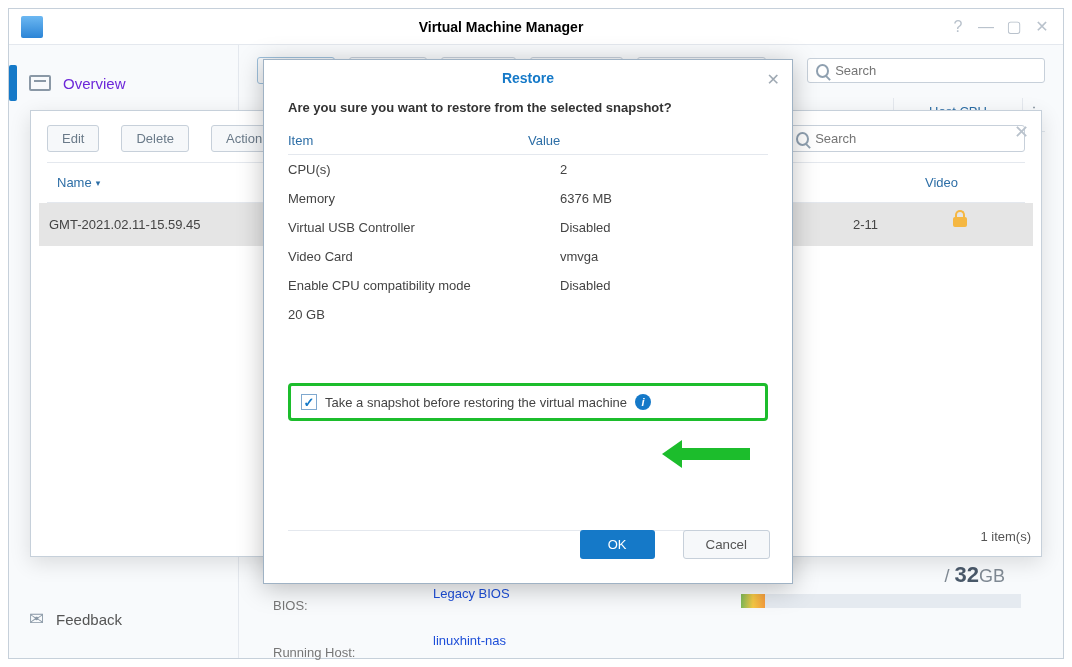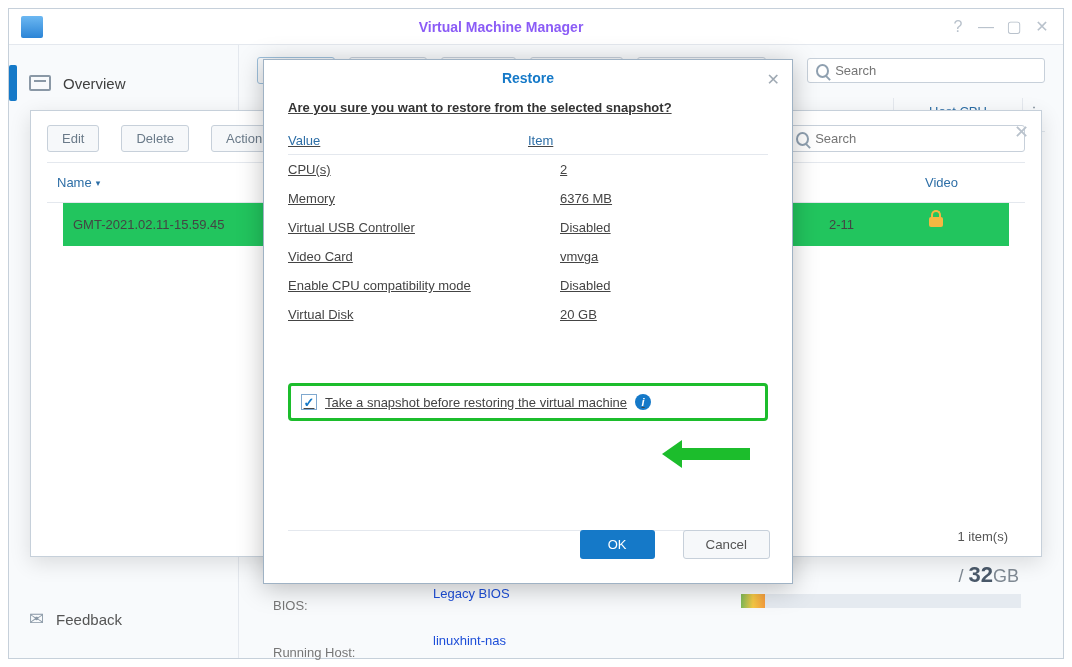--- a/index.html
+++ b/index.html
@@ -1,28 +1,28 @@
 <!DOCTYPE html>
 <html><head>
 <meta charset="utf-8">
 <style>
   * { box-sizing: border-box; margin: 0; padding: 0; font-family: -apple-system, BlinkMacSystemFont, "Segoe UI", Arial, sans-serif; }
   body { width: 1072px; height: 667px; background: #fff; position: relative; overflow: hidden; font-size: 13px; color: #444; }
 
   .window { position: absolute; inset: 8px; border: 1px solid #c6d0da; background: #f8fafc; }
   .titlebar { height: 36px; display: flex; align-items: center; padding: 0 12px; background: #fff; border-bottom: 1px solid #e4e8ee; }
   .titlebar .app-icon { width: 22px; height: 22px; background: linear-gradient(#6cb8f2,#2b84d6); border-radius: 2px; margin-right: 10px; }
-  .titlebar .title { flex: 1; text-align: center; color: #8b5cf6; font-weight: 600; font-size: 14px; }
+  .titlebar .title { flex: 1; text-align: center; color: #000000; font-weight: 600; font-size: 14px; }
   .titlebar .sysbtns { display: flex; gap: 10px; }
   .titlebar .sysbtn { width: 18px; height: 16px; color: #b9c2cc; font-size: 16px; display:flex; align-items:center; justify-content:center; }
 
   .main { display: flex; height: calc(100% - 36px); }
   .sidebar { width: 230px; border-right: 1px solid #e4e8ee; display: flex; flex-direction: column; padding: 20px 16px; }
   .side-item { display: flex; align-items: center; gap: 12px; padding: 8px 4px; color: #555; font-size: 15px; }
-  .side-item.active { color: #404040; font-weight: 500; }
+  .side-item.active { color: #6d28d9; font-weight: 500; }
   .side-icon { width: 22px; height: 16px; border: 2px solid #8a98a6; border-radius: 2px; position: relative; }
   .side-icon::after { content:''; position:absolute; top:3px; left:3px; right:3px; height:2px; background:#8a98a6; }
   .side-bar { width: 8px; height: 36px; background: #1579c8; margin-left: -16px; margin-right: 8px; border-radius: 2px; }
   .feedback { margin-top: auto; display: flex; align-items: center; gap: 12px; padding: 8px 4px; color: #555; font-size: 15px; }
 
   .content { flex:1; display:flex; flex-direction:column; }
   .toolbar { display:flex; align-items:center; gap:14px; padding: 12px 18px 8px 18px; }
   .tbtn { padding: 5px 14px; border: 1px solid #c7d0da; background:#f6f8fa; color:#6a7a89; border-radius:3px; display:flex; align-items:center; gap:4px; }
   .tbtn.primary { color:#1579c8; border-color:#9ec0dc; }
   .caret { font-size: 9px; }
@@ -36,51 +36,51 @@
   .col-menu { width:22px; text-align:center; color:#6a7a89; padding-top:6px; }
 
   .sub-window { position:absolute; top:110px; left:30px; right:30px; bottom:110px; background:#fff; border:1px solid #c6d0da; box-shadow: 0 6px 20px rgba(0,0,0,.12); }
   .sub-close { position:absolute; top:10px; right:12px; color:#b9c2cc; font-size:18px; }
   .sub-toolbar { display:flex; gap:22px; padding: 14px 16px 10px; }
   .sub-search { margin-left:auto; }
   .sub-header { display:flex; padding: 6px 0; margin:0 16px; border-top:1px solid #e4e8ee; border-bottom:1px solid #e4e8ee; }
   .sub-col { padding:6px 10px; color:#2d6ea6; }
   .sub-col.name { flex:1; display:flex; align-items:center; gap:4px; }
   .sub-col.lock { width:110px; }
-  .sub-row { display:flex; padding: 8px 0; margin:0 32px; background:#22c55e; }
+  .sub-row { display:flex; padding: 8px 0; margin:0 8px; background:#e5e5e5; }
   .sub-cell { padding:6px 10px; }
-  .sub-footer { position:absolute; bottom:12px; right:33px; color:#555; }
+  .sub-footer { position:absolute; bottom:12px; right:10px; color:#555; }
   .lock-icon { width:14px; height:10px; background:#f5b742; border-radius:2px; position:relative; margin-left:20px; }
   .lock-icon::before { content:''; position:absolute; top:-7px; left:2px; width:6px; height:6px; border:2px solid #f5b742; border-radius:6px 6px 0 0; border-bottom:none; }
 
   .dialog { position:absolute; top:59px; left:263px; width:530px; height:525px; background:#fff; border:1px solid #9fb2c4; box-shadow:0 4px 24px rgba(0,0,0,.25); z-index:20; }
   .dialog-title { text-align:center; padding:10px; color:#1579c8; font-weight:600; font-size:14px; }
   .dialog-close { position:absolute; top:10px; right:12px; color:#9fa9b3; font-size:16px; }
-  .dialog-body { padding: 4px 24px 0; text-decoration: underline; }
+  .dialog-body { padding: 4px 24px 0; }
   .dialog-q { font-weight:600; color:#333; margin-bottom:12px; }
   .dialog-table-head { display:flex; border-bottom:1px solid #e4e8ee; padding:6px 0; }
   .dialog-table-head .th { color:#2d6ea6; }
   .dialog-tr { display:flex; padding:7px 0;gap:32px; }
   .td-item { width:240px; }
   .td-val { flex:1; }
 
   .snap-check { margin: 40px 0 0 0; border:3px solid #1cbd2c; border-radius:4px; padding: 8px 10px; display:flex; align-items:center; gap:8px; }
   .cb { width:16px; height:16px; border:1px solid #7fa8cf; background:#fff; display:flex; align-items:center; justify-content:center; color:#1579c8; font-size:13px; font-weight:bold; }
   .info-icon { width:16px; height:16px; border-radius:50%; background:#1579c8; color:#fff; font-size:11px; font-weight:bold; display:inline-flex; align-items:center; justify-content:center; font-style:italic; }
 
   .dialog-footer { position:absolute; bottom:24px; right:22px; display:flex; gap:28px; }
   .btn-ok { background:#1579c8; color:#fff; border:none; padding:6px 28px; border-radius:3px; font-size:13px; }
   .btn-cancel { background:#f6f8fa; border:1px solid #c7d0da; padding:6px 22px; border-radius:3px; color:#555; }
   .dialog-hr { position:absolute; bottom:52px; left:24px; right:24px; height:1px; background:#e4e8ee; }
 
   .bottom-peek { position:absolute; bottom:18px; left:264px; right:32px; height:70px; color:#555; }
   .peek-row { display:flex; align-items:center; padding:4px 0; }
   .peek-label { width:160px; color:#777;margin-top:24px; }
   .peek-val { color:#1d4ed8; font-weight:500; }
-  .peek-right { position:absolute; right:12px; top:-8px; color:#808a94; font-size:18px; }
+  .peek-right { position:absolute; right:26px; top:-8px; color:#808a94; font-size:18px; }
   .peek-right b { color:#4a596a; font-size:22px; font-weight:600; }
   .peek-bar { position:absolute; right:10px; top:24px; width:280px; height:14px; background:#e5eaf0; }
   .peek-bar .seg { position:absolute; left:0; top:0; height:100%; width:24px; background:linear-gradient(90deg,#7fbb59,#f6c945,#f59d3e); }
 
   .arrow { position:absolute; top:448px; left:680px; z-index:25; }
   .arrow-line { width:70px; height:12px; background:#1cbd2c; }
   .arrow-head { position:absolute; left:-18px; top:-8px; width:0; height:0; border-top:14px solid transparent; border-bottom:14px solid transparent; border-right:20px solid #1cbd2c; }
 </style>
 </head>
 <body>
@@ -195,22 +195,22 @@
   </div>
   <div class="sub-footer">1 item(s)</div>
 </div>
 
 <div class="dialog">
   <div class="dialog-title">Restore</div>
   <div class="dialog-close">✕</div>
   <div class="dialog-body">
     <div class="dialog-q">Are you sure you want to restore from the selected snapshot?</div>
     <div class="dialog-table-head">
+      <div class="th td-item">Item</div>
       <div class="th td-val">Value</div>
-      <div class="th td-item">Item</div>
     </div>
     <div id="dialog-rows">
         <div class="dialog-tr">
           <div class="td-item">CPU(s)</div>
           <div class="td-val">2</div>
         </div>
         <div class="dialog-tr">
           <div class="td-item">Memory</div>
           <div class="td-val">6376 MB</div>
         </div>
@@ -220,21 +220,20 @@
         </div>
         <div class="dialog-tr">
           <div class="td-item">Video Card</div>
           <div class="td-val">vmvga</div>
         </div>
         <div class="dialog-tr">
           <div class="td-item">Enable CPU compatibility mode</div>
           <div class="td-val">Disabled</div>
         </div>
         <div class="dialog-tr">
-          <div class="td-item">Virtual Disk</div>
           <div class="td-val">20 GB</div>
         </div>
         <div class="dialog-tr">
         </div>
       </div>
     <div class="snap-check">
       <div class="cb">✓</div>
       <span>Take a snapshot before restoring the virtual machine</span>
       <span class="info-icon">i</span>
     </div>

